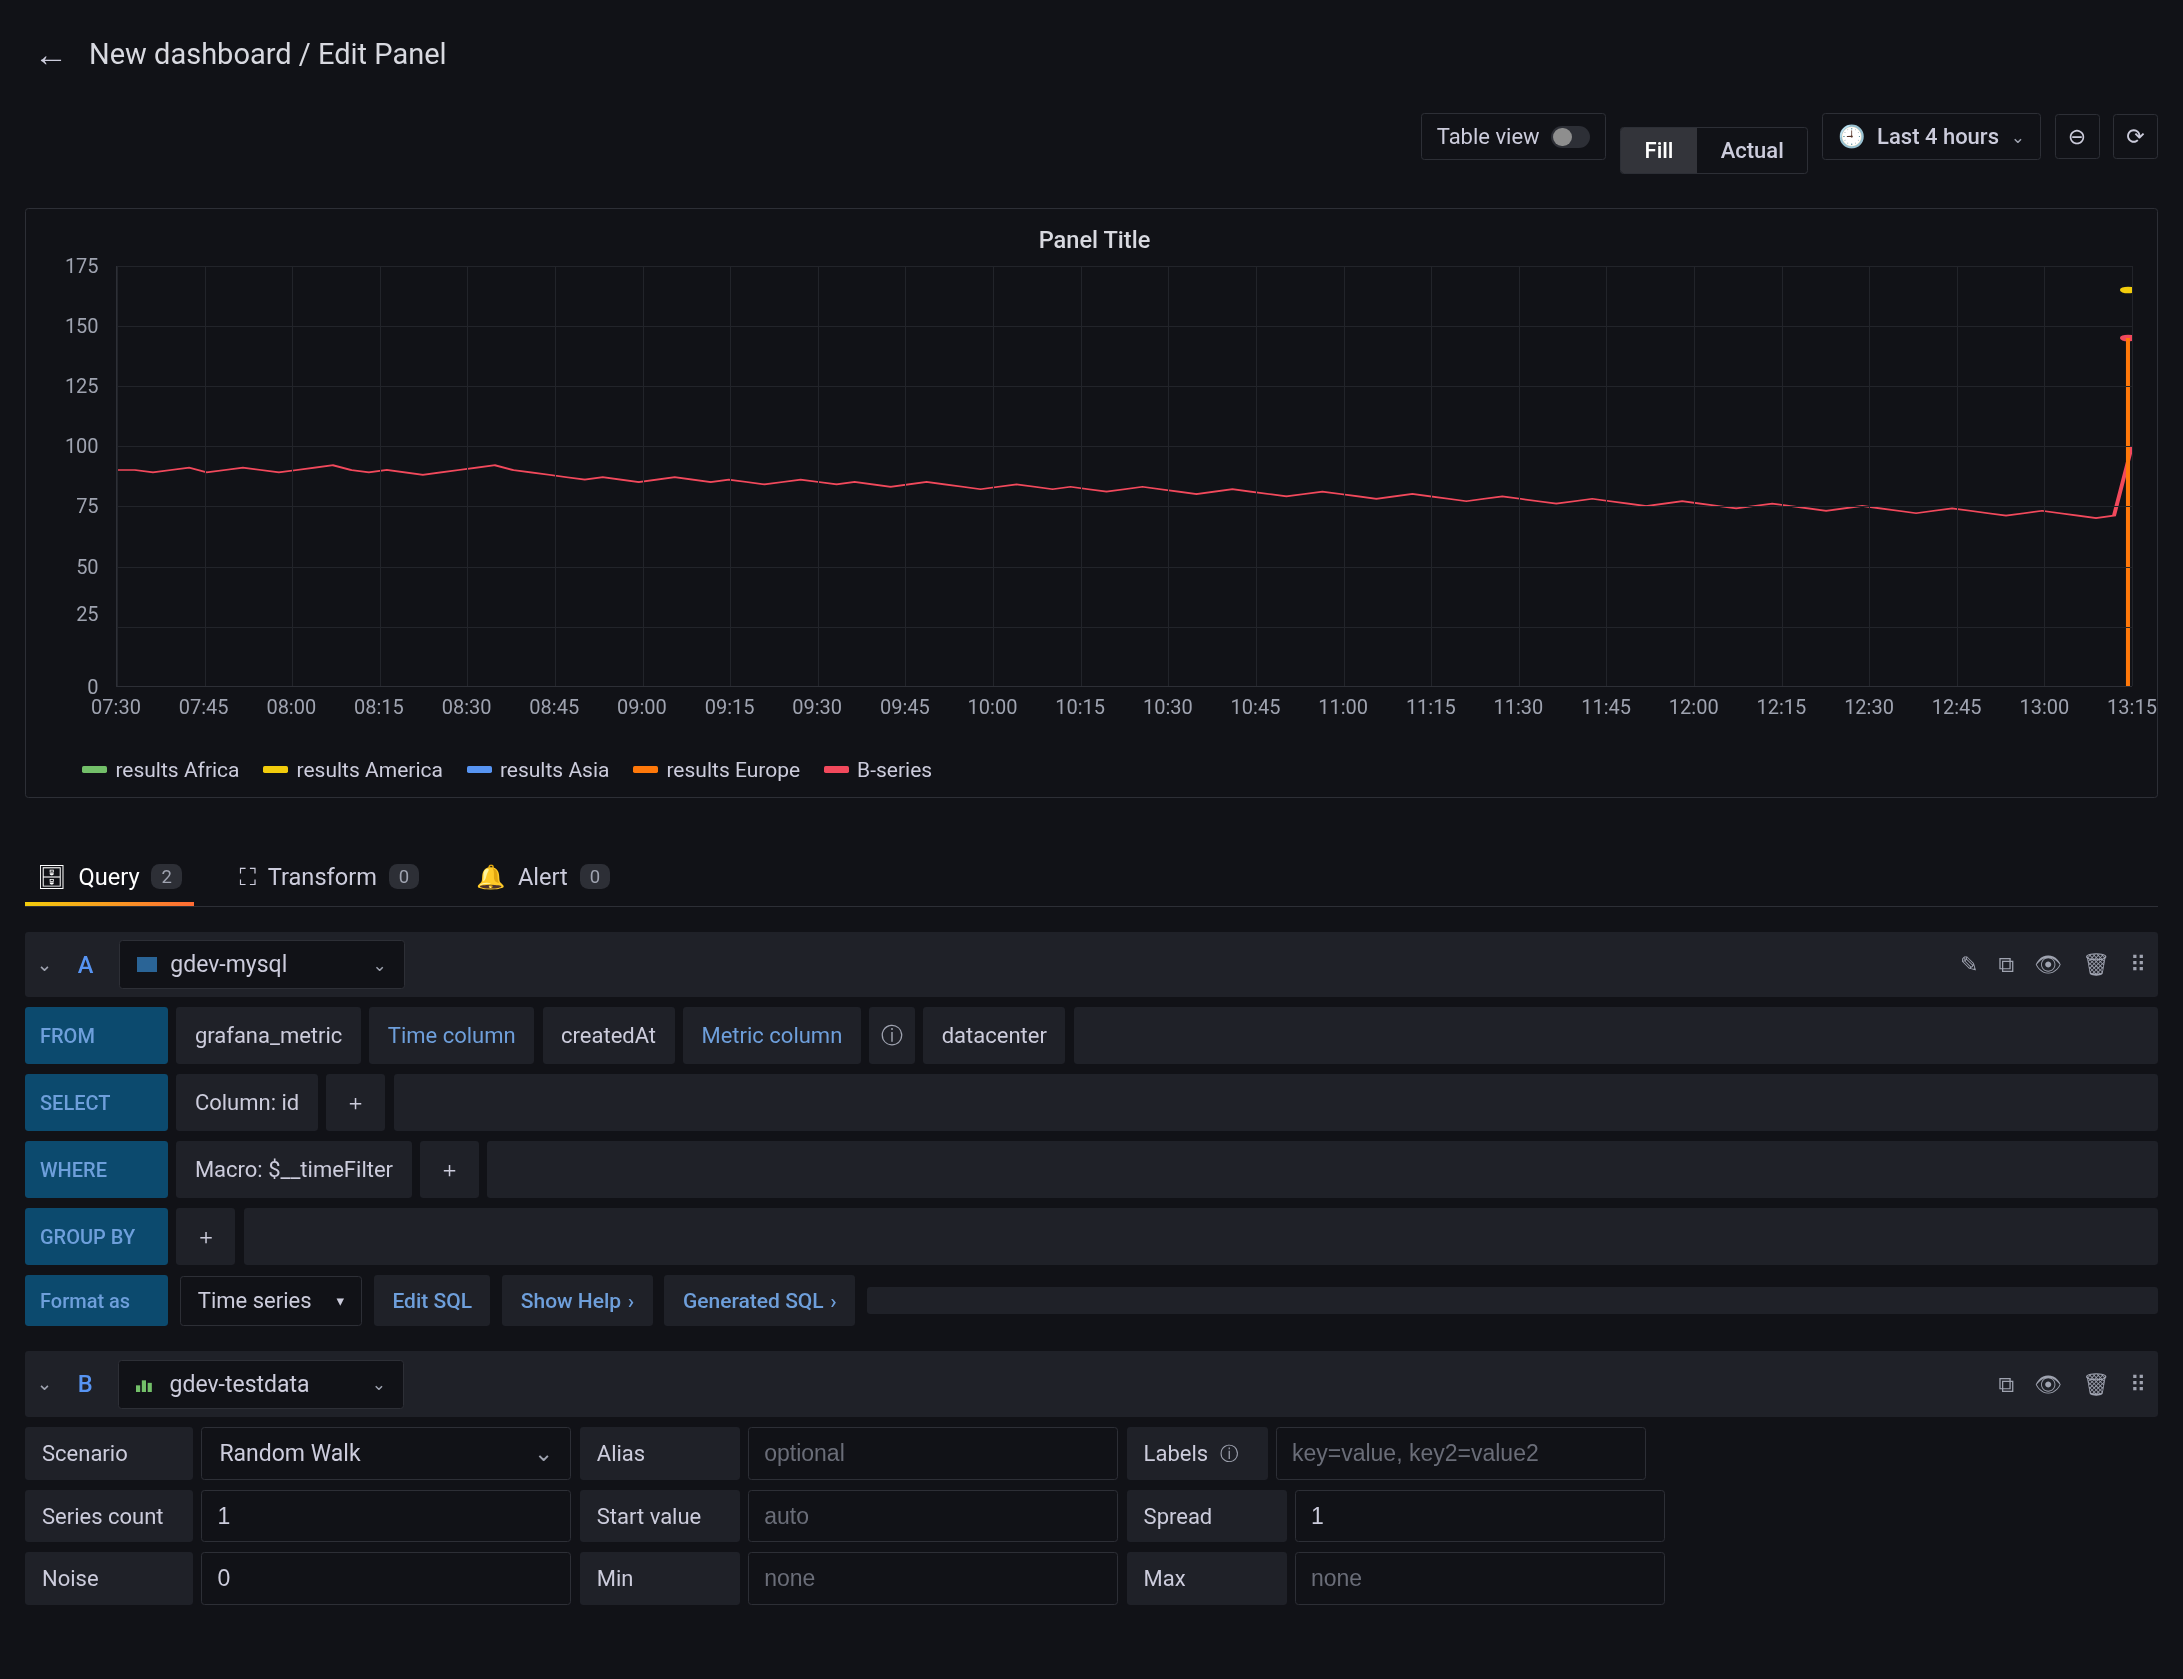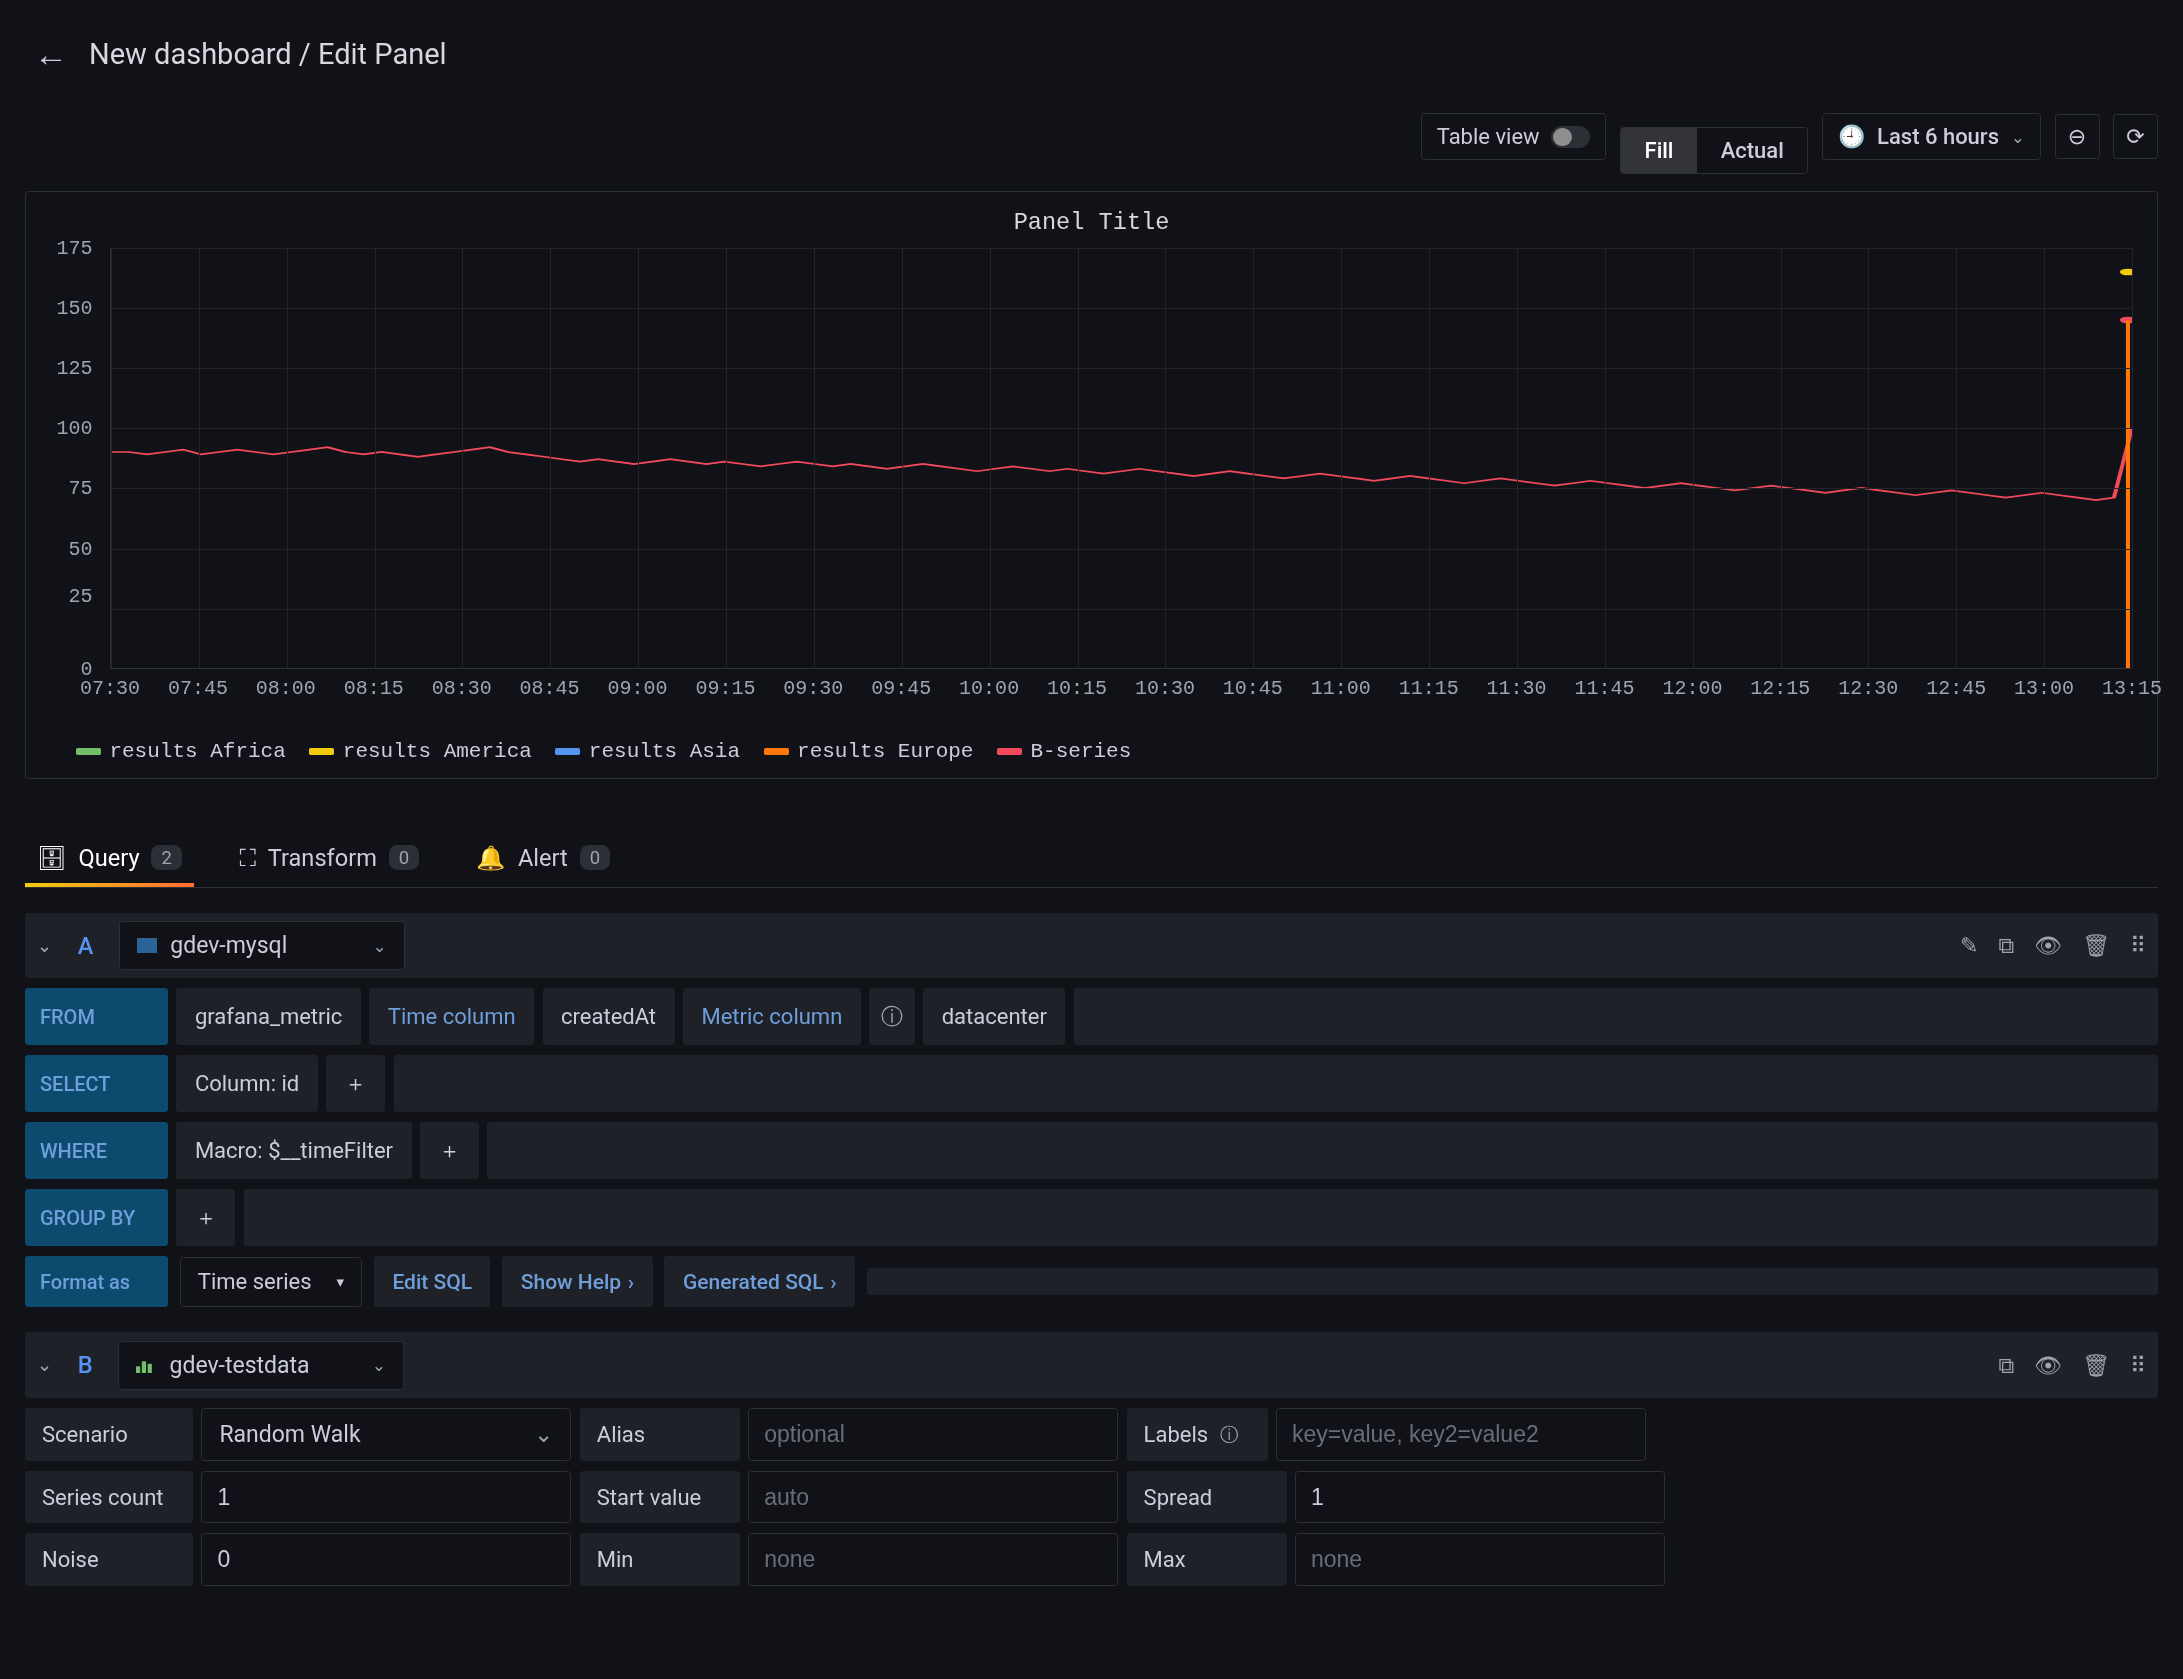--- a/index.html
+++ b/index.html
@@ -86,25 +86,24 @@
   width: 45px;
   height: 45px;
   display: flex;
   align-items: center;
   justify-content: center;
   cursor: pointer;
   font-size: 22px;
 }
 
 .panel {
-  margin: 0 25px;
-  border: 0.8px solid #2d2f36;
-  border-radius: 3.4px;
-  padding: 10px 0 10px 0;
-  font-family: Liberation Mono, monospace;
+  margin: 17px 25px;
+  border: 0.8px solid #2d2f36;
+  border-radius: 3.4px;
+  padding: 10px 0 10px 6px;
 }
 .panel-title {
   text-align: center;
   font-size: 23.6px;
   font-weight: 500;
   color: #d8d9e0;
   padding: 6.7px 0 11.8px 0;
 }
 .chart-area {
   position: relative;
@@ -327,21 +326,21 @@
       <span class="toggle-track">
           <span class="toggle-thumb"></span>
         </span>
     </div>
     <div class="fill-actual">
       <div class="seg active">Fill</div>
       <div class="seg">Actual</div>
     </div>
     <div class="time-picker">
       <span>🕘</span>
-      <span>Last 6 hours</span>
+      <span>Last 4 hours</span>
       <span style="font-size:17px;color:#9fa3b0">⌄</span>
     </div>
     <div class="icon-btn">
         <span>⊖</span>
       </div>
     <div class="icon-btn">
         <span>⟳</span>
       </div>
   </div>
 

